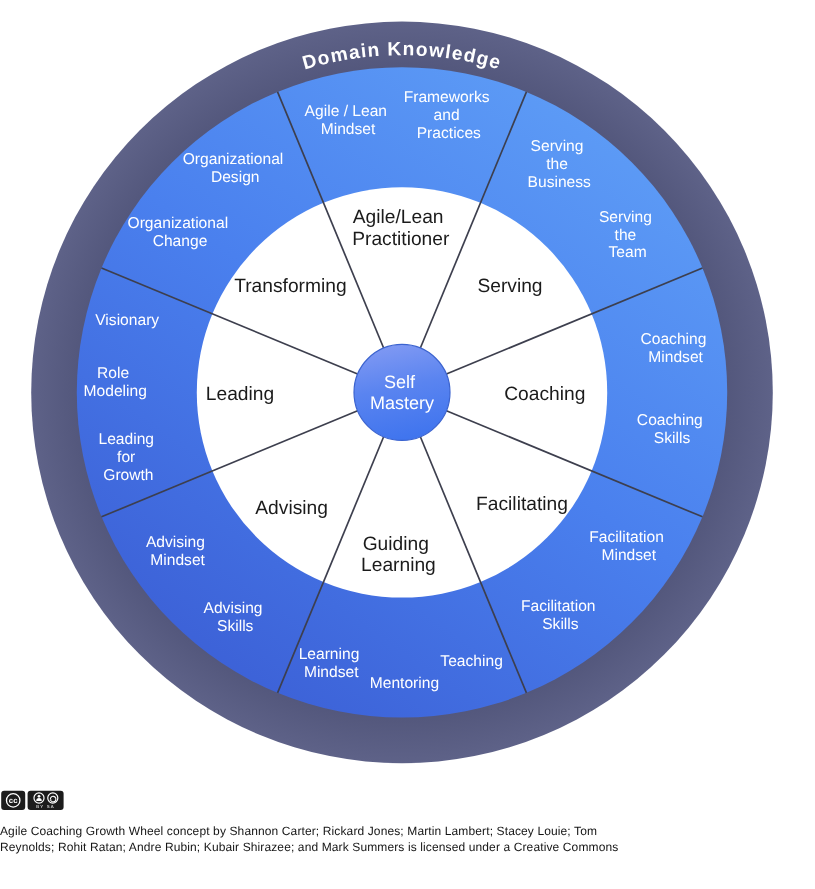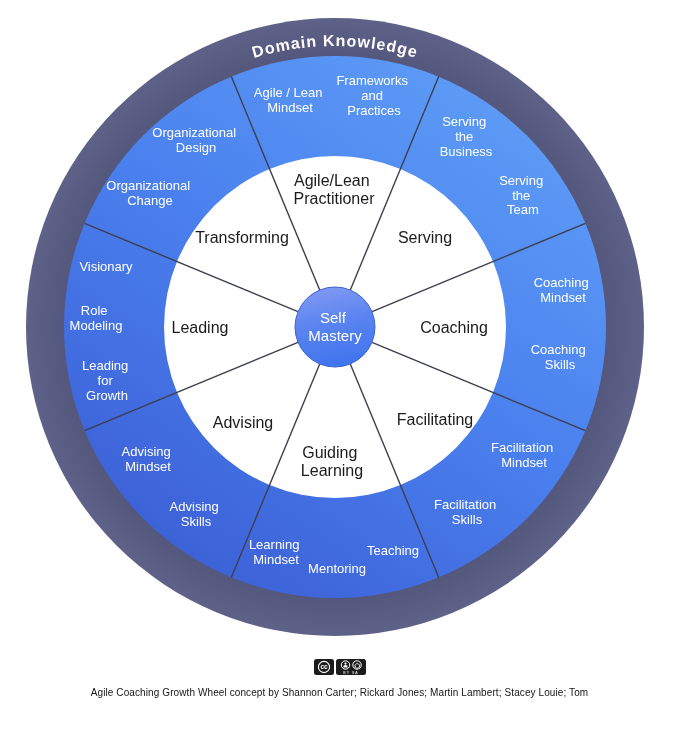--- a/index.html
+++ b/index.html
@@ -12,21 +12,20 @@
     overflow:hidden;
   }
   svg text{font-family:"Liberation Sans", sans-serif;}
   .seg-label{fill:#ffffff;font-size:13px;text-anchor:middle;}
   .sector-label{fill:#1b1b1b;font-size:16px;text-anchor:middle;}
   .center-label{fill:#ffffff;font-size:15px;text-anchor:middle;}
   .domain-label{fill:#ffffff;font-size:16px;font-weight:600;letter-spacing:1px;}
   .divider{stroke:#3d3f4e;stroke-width:1.4;}
   .footer{
     position:absolute;left:0;right:0;top:658px;
-    text-align:center;
   }
   .footer .lines{margin-top:4px;}
   .footer p{
     margin:0;font-size:10px;line-height:13px;color:#151515;font-weight:500;
     letter-spacing:0.1px;
   }
 </style>
 </head>
 <body>
 
@@ -195,16 +194,17 @@
       <circle cx="32.5" cy="7" r="4.2" fill="none" stroke="#ffffff" stroke-width="1"></circle>
       <circle cx="32.5" cy="5.6" r="1.15" fill="#ffffff"></circle>
       <path d="M30.2 9.4 a2.3 2.3 0 0 1 4.6 0 z" fill="#ffffff"></path>
       <circle cx="44" cy="7" r="4.2" fill="none" stroke="#ffffff" stroke-width="1"></circle>
       <path d="M42 8.3 a2.3 2.3 0 1 1 0.6 1.2" fill="none" stroke="#ffffff" stroke-width="0.9"></path>
       <path d="M41.2 8.9 l1.6 -0.9 l0 1.8 z" fill="#ffffff"></path>
       <text x="38" y="15.6" text-anchor="middle" font-size="3.6" fill="#ffffff" letter-spacing="1">BY  SA</text>
     </svg>
     <div class="lines">
       <p>Agile Coaching Growth Wheel concept by Shannon Carter; Rickard Jones; Martin Lambert; Stacey Louie; Tom</p>
+      <p>Reynolds; Rohit Ratan; Andre Rubin; Kubair Shirazee; and Mark Summers is licensed under a Creative Commons</p>
     </div>
   </div>
 
 </div>
 
 </body></html>

